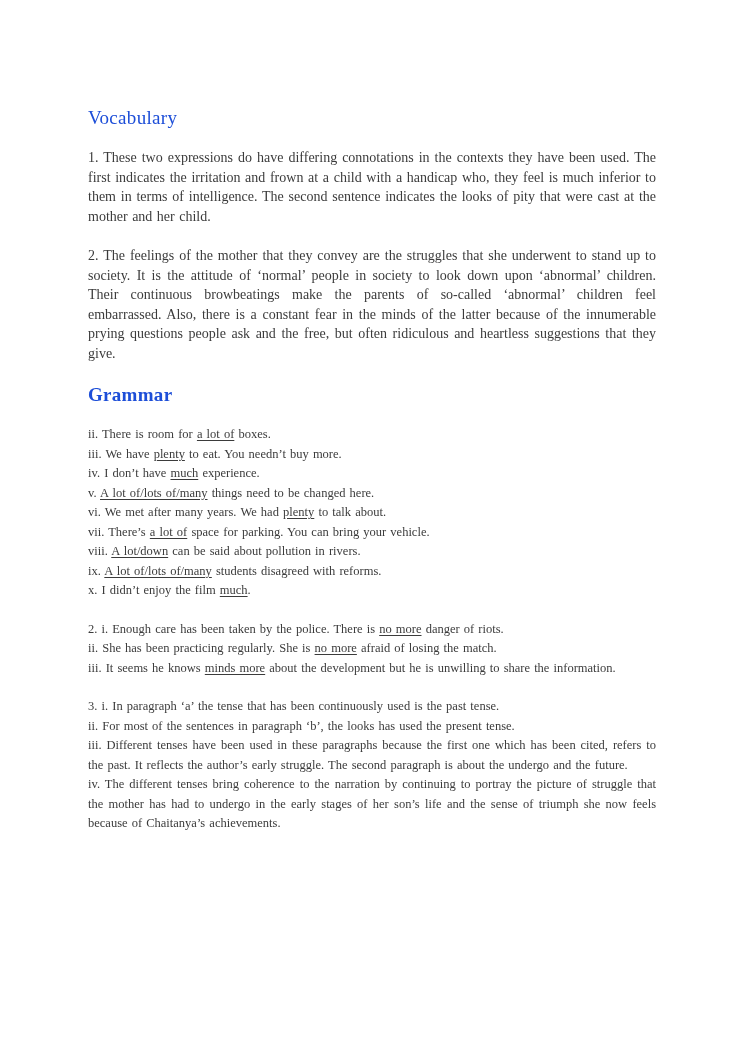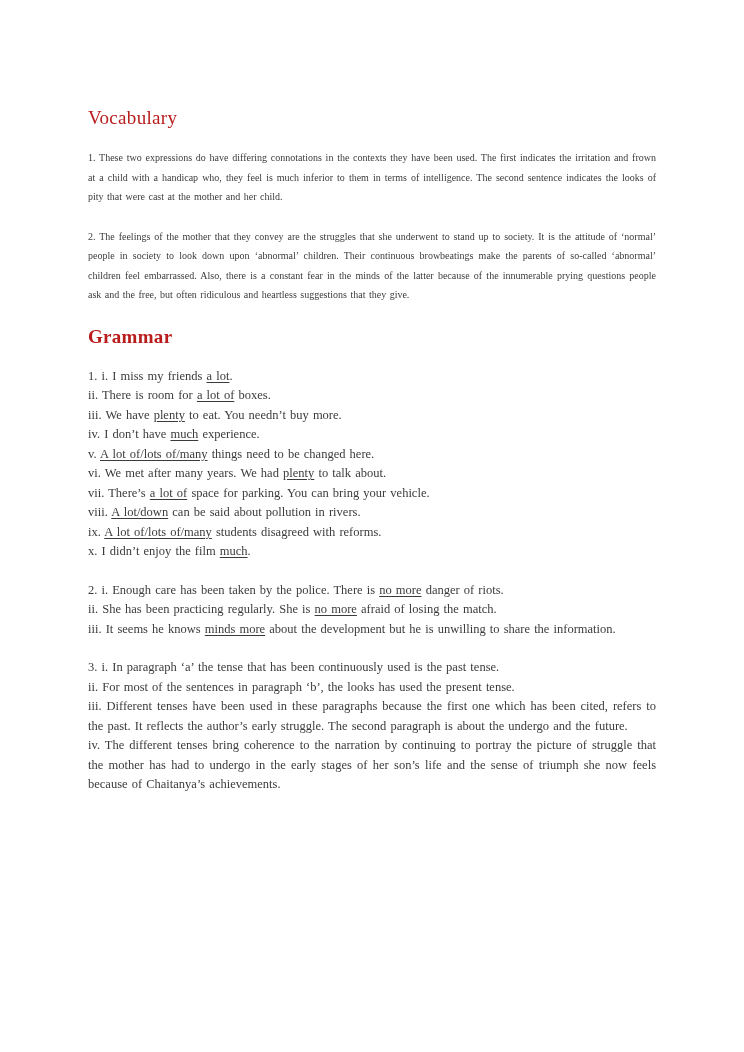--- a/index.html
+++ b/index.html
@@ -20,28 +20,28 @@
     height: 1052px;
     padding: 106px 88px 40px 88px;
     background: #ffffff;
   }
   .section-heading {
     font-size: 19px;
     font-weight: normal;
     letter-spacing: 0.3px;
     margin: 0 0 18px 0;
     line-height: 24px;
-    color: #b91c1c;
+    color: #1d4ed8;
   }
   .section + .section .section-heading {
     margin-top: 16px;
     font-weight: bold;
   }
   .paragraph {
-    font-size: 10px;
+    font-size: 14px;
     line-height: 19.5px;
     text-align: justify;
     margin: 0 0 20px 0;
     word-spacing: 1px;
   }
   .answer-group {
     margin: 0 0 19px 0;
   }
   .answer-line {
     font-size: 12.5px;
@@ -65,21 +65,20 @@
     <div class="paragraph-container">
         <p class="paragraph">1. These two expressions do have differing connotations in the contexts they have been used. The first indicates the irritation and frown at a child with a handicap who, they feel is much inferior to them in terms of intelligence. The second sentence indicates the looks of pity that were cast at the mother and her child.</p>
         <p class="paragraph">2. The feelings of the mother that they convey are the struggles that she underwent to stand up to society. It is the attitude of ‘normal’ people in society to look down upon ‘abnormal’ children. Their continuous browbeatings make the parents of so-called ‘abnormal’ children feel embarrassed. Also, there is a constant fear in the minds of the latter because of the innumerable prying questions people ask and the free, but often ridiculous and heartless suggestions that they give.</p>
       </div>
   </section>
 
   <section class="section">
     <h2 class="section-heading">Grammar</h2>
     <div class="group-container">
         <div class="answer-group">
-          <p class="answer-line">1. i. I miss my friends <span class="underlined">a lot</span>.</p>
           <p class="answer-line">ii. There is room for <span class="underlined">a lot of</span> boxes.</p>
           <p class="answer-line">iii. We have <span class="underlined">plenty</span> to eat. You needn’t buy more.</p>
           <p class="answer-line">iv. I don’t have <span class="underlined">much</span> experience.</p>
           <p class="answer-line">v. <span class="underlined">A lot of/lots of/many</span> things need to be changed here.</p>
           <p class="answer-line">vi. We met after many years. We had <span class="underlined">plenty</span> to talk about.</p>
           <p class="answer-line">vii. There’s <span class="underlined">a lot of</span> space for parking. You can bring your vehicle.</p>
           <p class="answer-line">viii. <span class="underlined">A lot/down</span> can be said about pollution in rivers.</p>
           <p class="answer-line">ix. <span class="underlined">A lot of/lots of/many</span> students disagreed with reforms.</p>
           <p class="answer-line">x. I didn’t enjoy the film <span class="underlined">much</span>.</p>
         </div>

